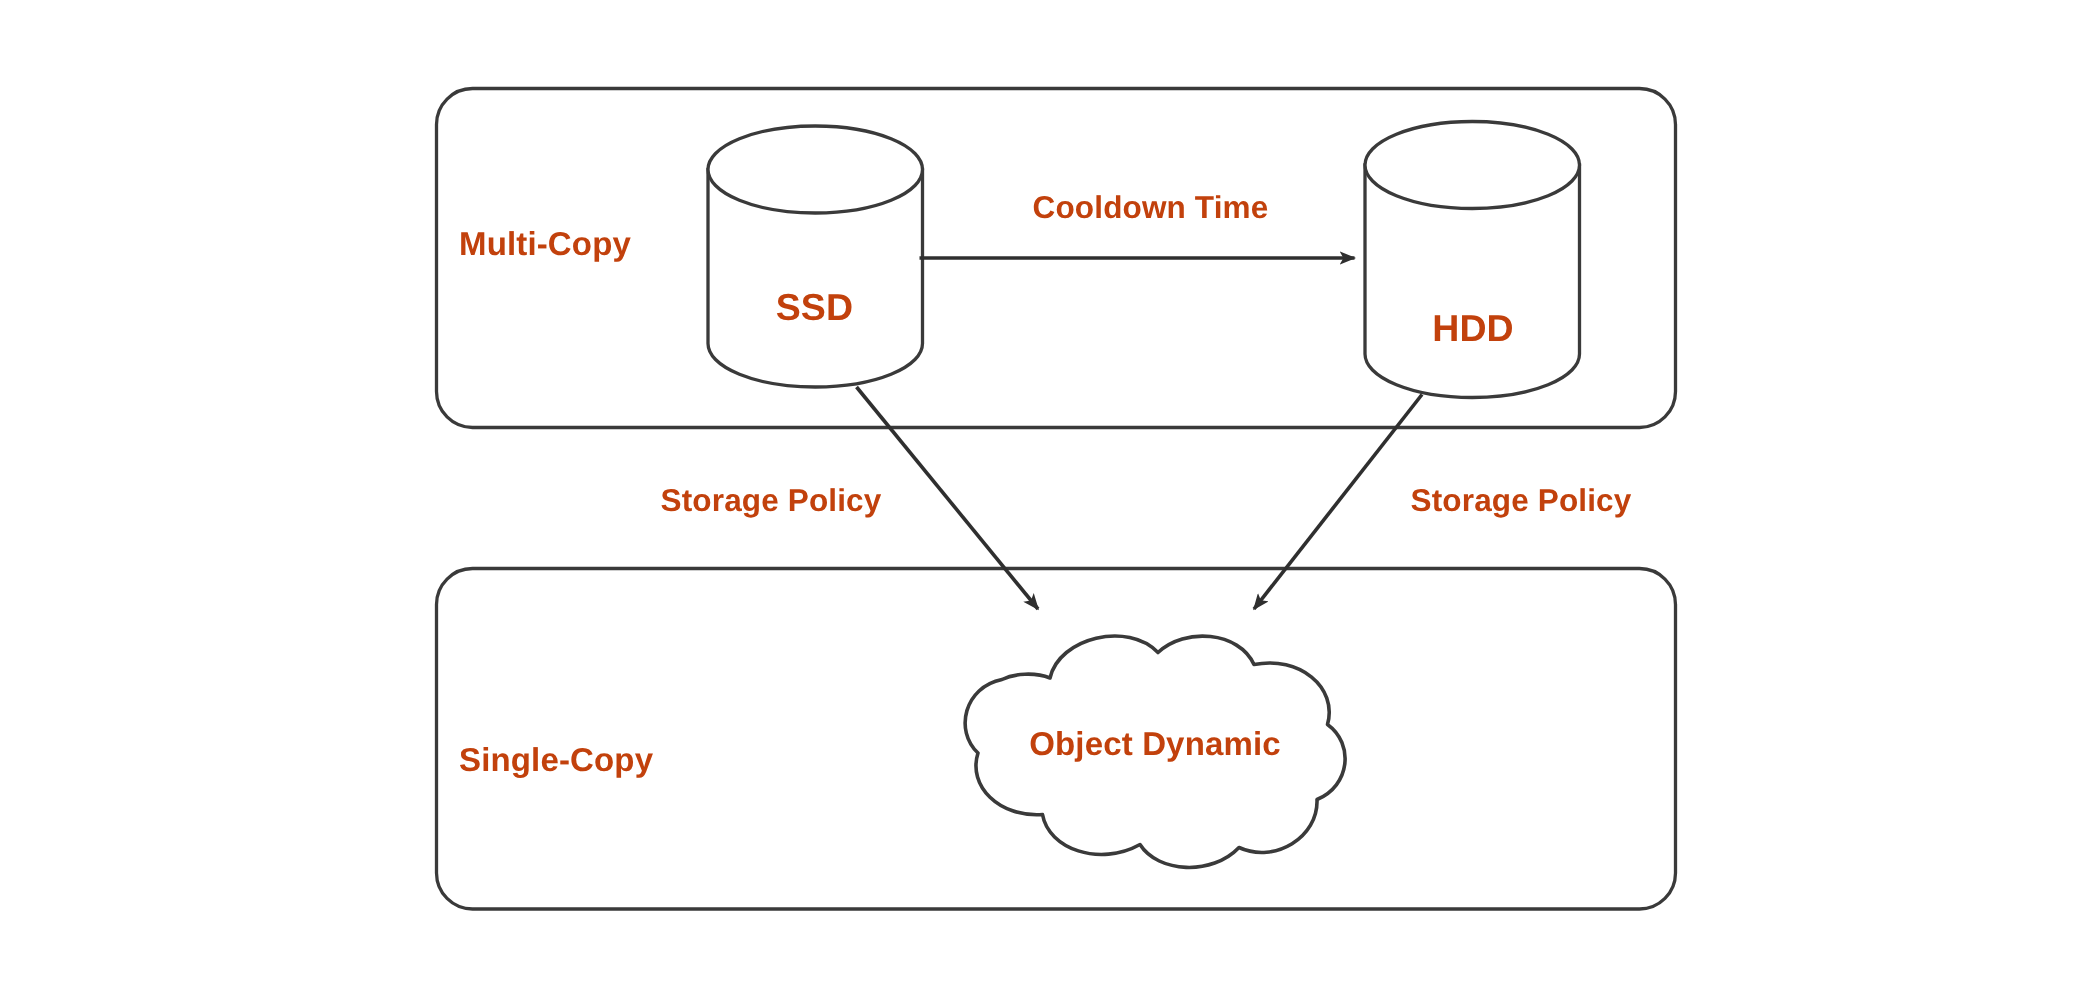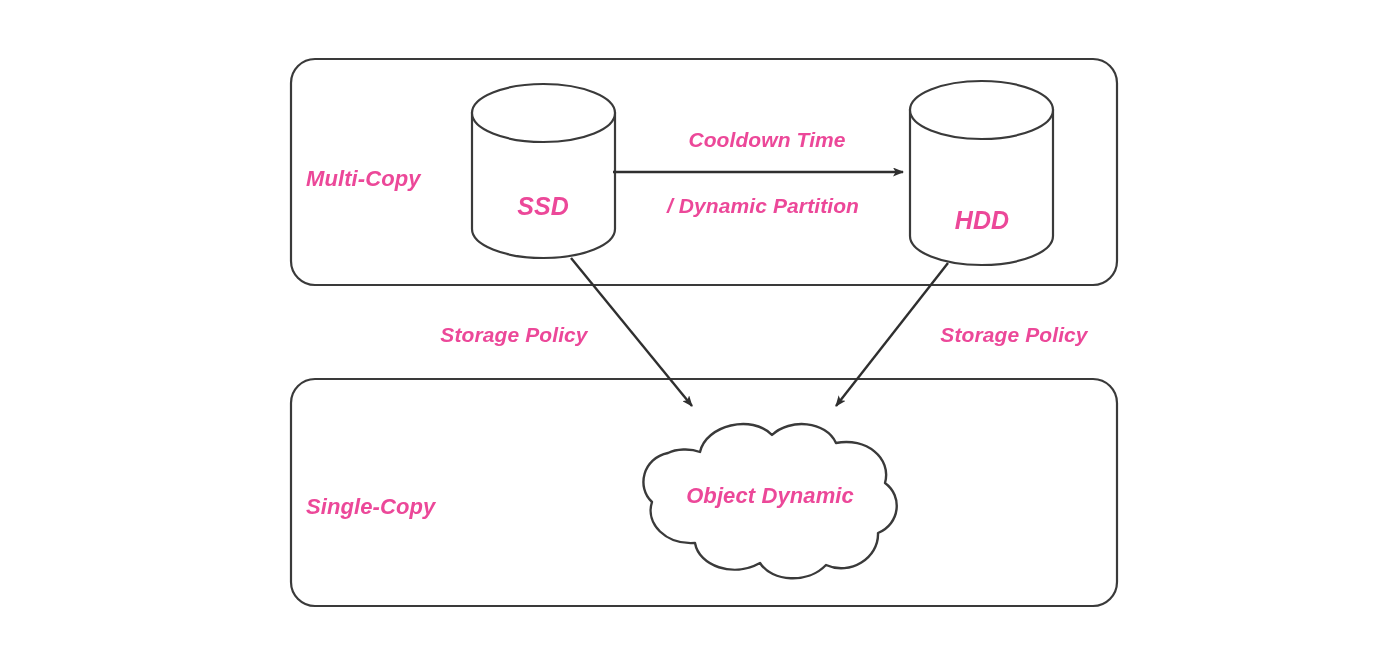--- a/index.html
+++ b/index.html
@@ -22,25 +22,24 @@
     position: absolute;
     left: 0;
     top: 0;
     width: 1400px;
     height: 661px;
   }
   .lbl {
     position: absolute;
     font-family: "Liberation Sans", "DejaVu Sans", sans-serif;
     font-weight: bold;
-    color: #ec4899;
+    color: #c2410c;
     white-space: nowrap;
     line-height: 1;
     letter-spacing: 0.1px;
-    font-style: italic;
   }
   .lbl-group {
     font-size: 22px;
   }
   .lbl-node {
     font-size: 25px;
   }
   .lbl-edge {
     font-size: 21px;
   }
@@ -91,31 +90,30 @@
                C676,449 690,448 700,452 Z" fill="#ffffff" stroke="#3a3a3a" stroke-width="2.4" stroke-linejoin="round"></path>
     </g>
 
     <line x1="613" y1="172" x2="903" y2="172" stroke="#2f2f2f" stroke-width="2.4" marker-end="url(#arrow-solid)"></line>
 
     <line x1="571" y1="258" x2="692" y2="406" stroke="#2f2f2f" stroke-width="2.4" marker-end="url(#arrow-solid)"></line>
 
     <line x1="948" y1="263" x2="836" y2="406" stroke="#2f2f2f" stroke-width="2.4" marker-end="url(#arrow-solid)"></line>
   </svg>
 
-  <div class="lbl lbl-group" style="left:306px; top:168px;text-align:right;">Multi-Copy</div>
+  <div class="lbl lbl-group" style="left:306px; top:152px;text-align:right;">Multi-Copy</div>
 
   <div class="lbl lbl-group" style="left:306px; top:496px;">Single-Copy</div>
 
   <div class="lbl lbl-node center-xy" style="left:543px; top:206px;">SSD</div>
 
   <div class="lbl lbl-node center-xy" style="left:982px; top:220px;">HDD</div>
 
   <div class="lbl lbl-cloud center-xy" style="left:770px; top:496px;">Object Dynamic</div>
 
   <div class="lbl lbl-edge center-xy" style="left:767px; top:139px;">Cooldown Time</div>
 
-  <div class="lbl lbl-edge center-xy" style="left:763px; top:205px;">/ Dynamic Partition</div>
 
   <div class="lbl lbl-edge center-xy" style="left:514px; top:334px;">Storage Policy</div>
 
   <div class="lbl lbl-edge center-xy" style="left:1014px; top:334px;">Storage Policy</div>
 
 </div>
 
 </body></html>

